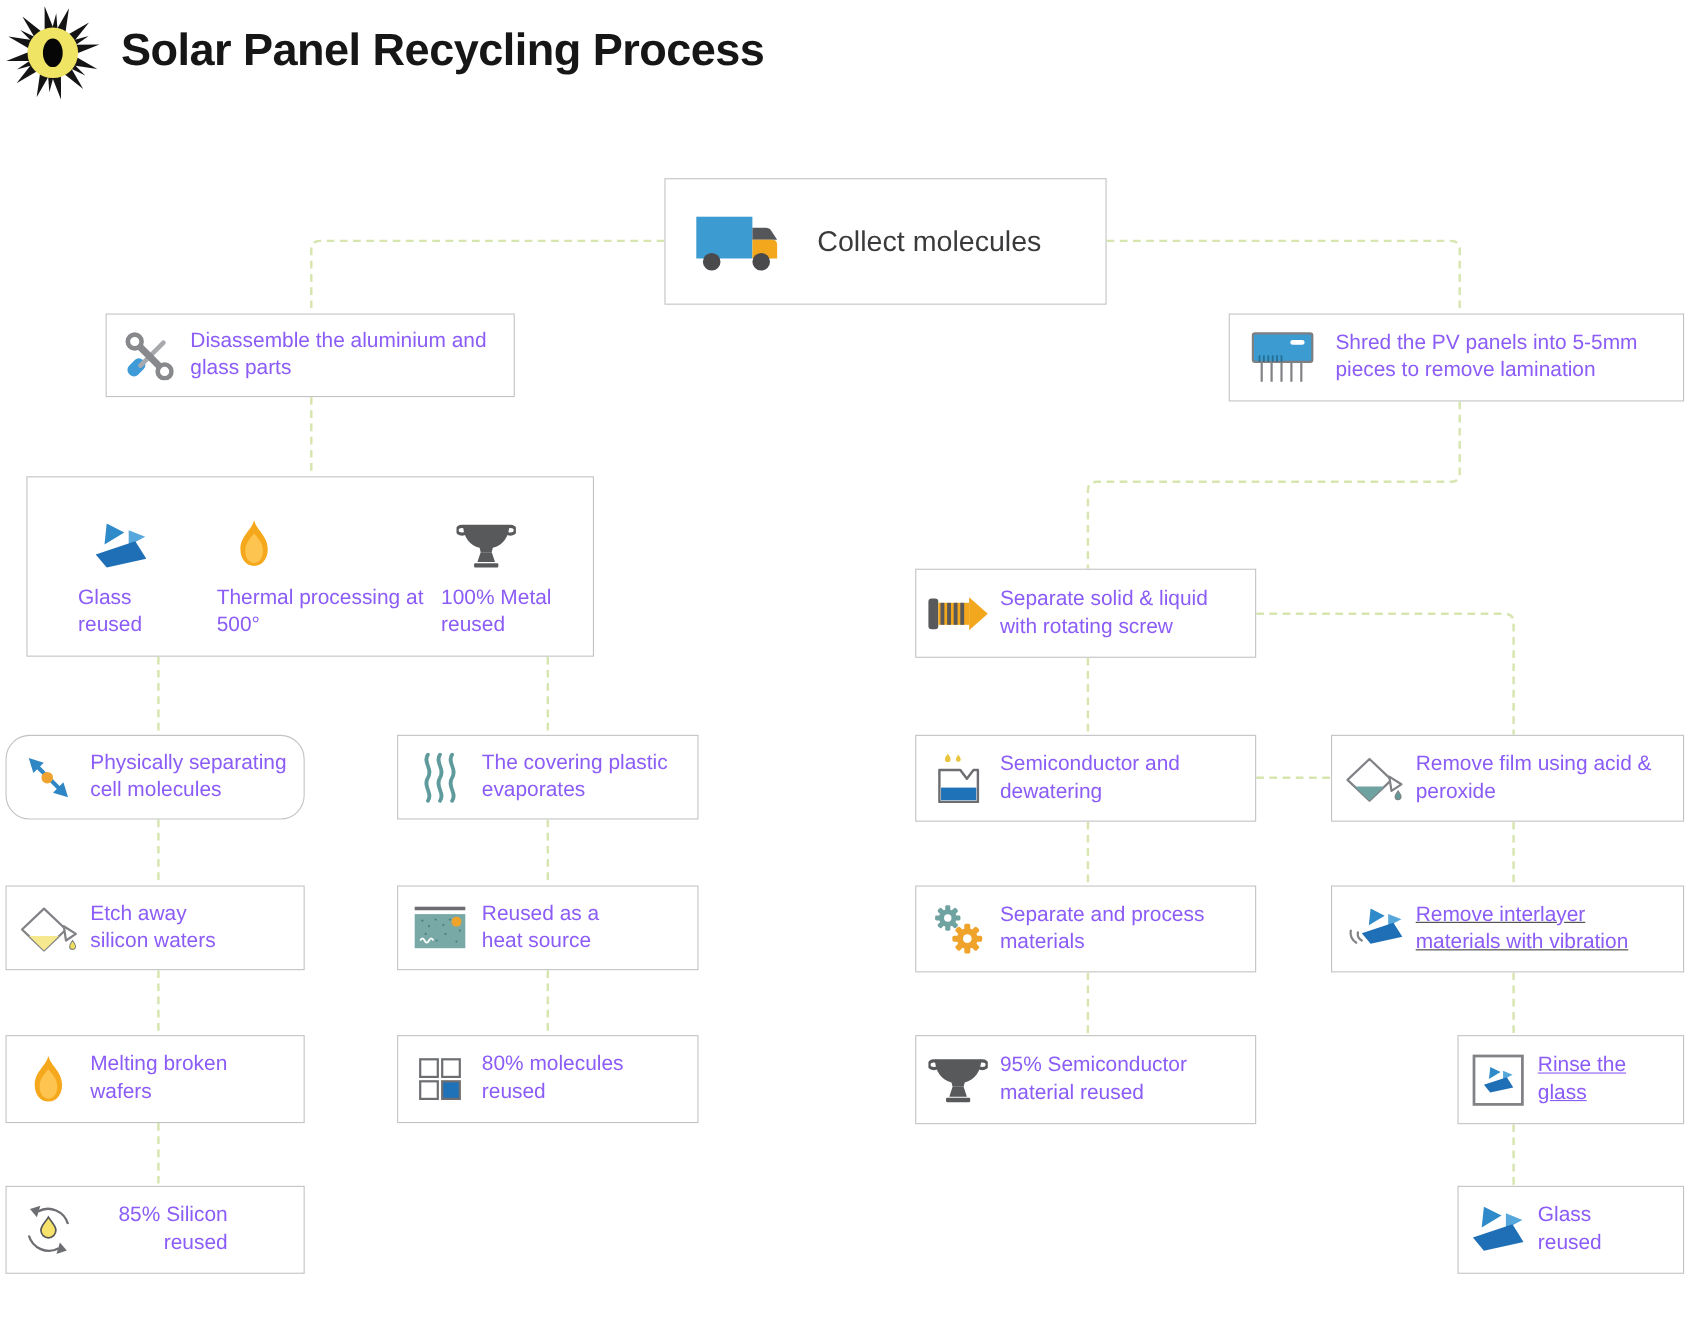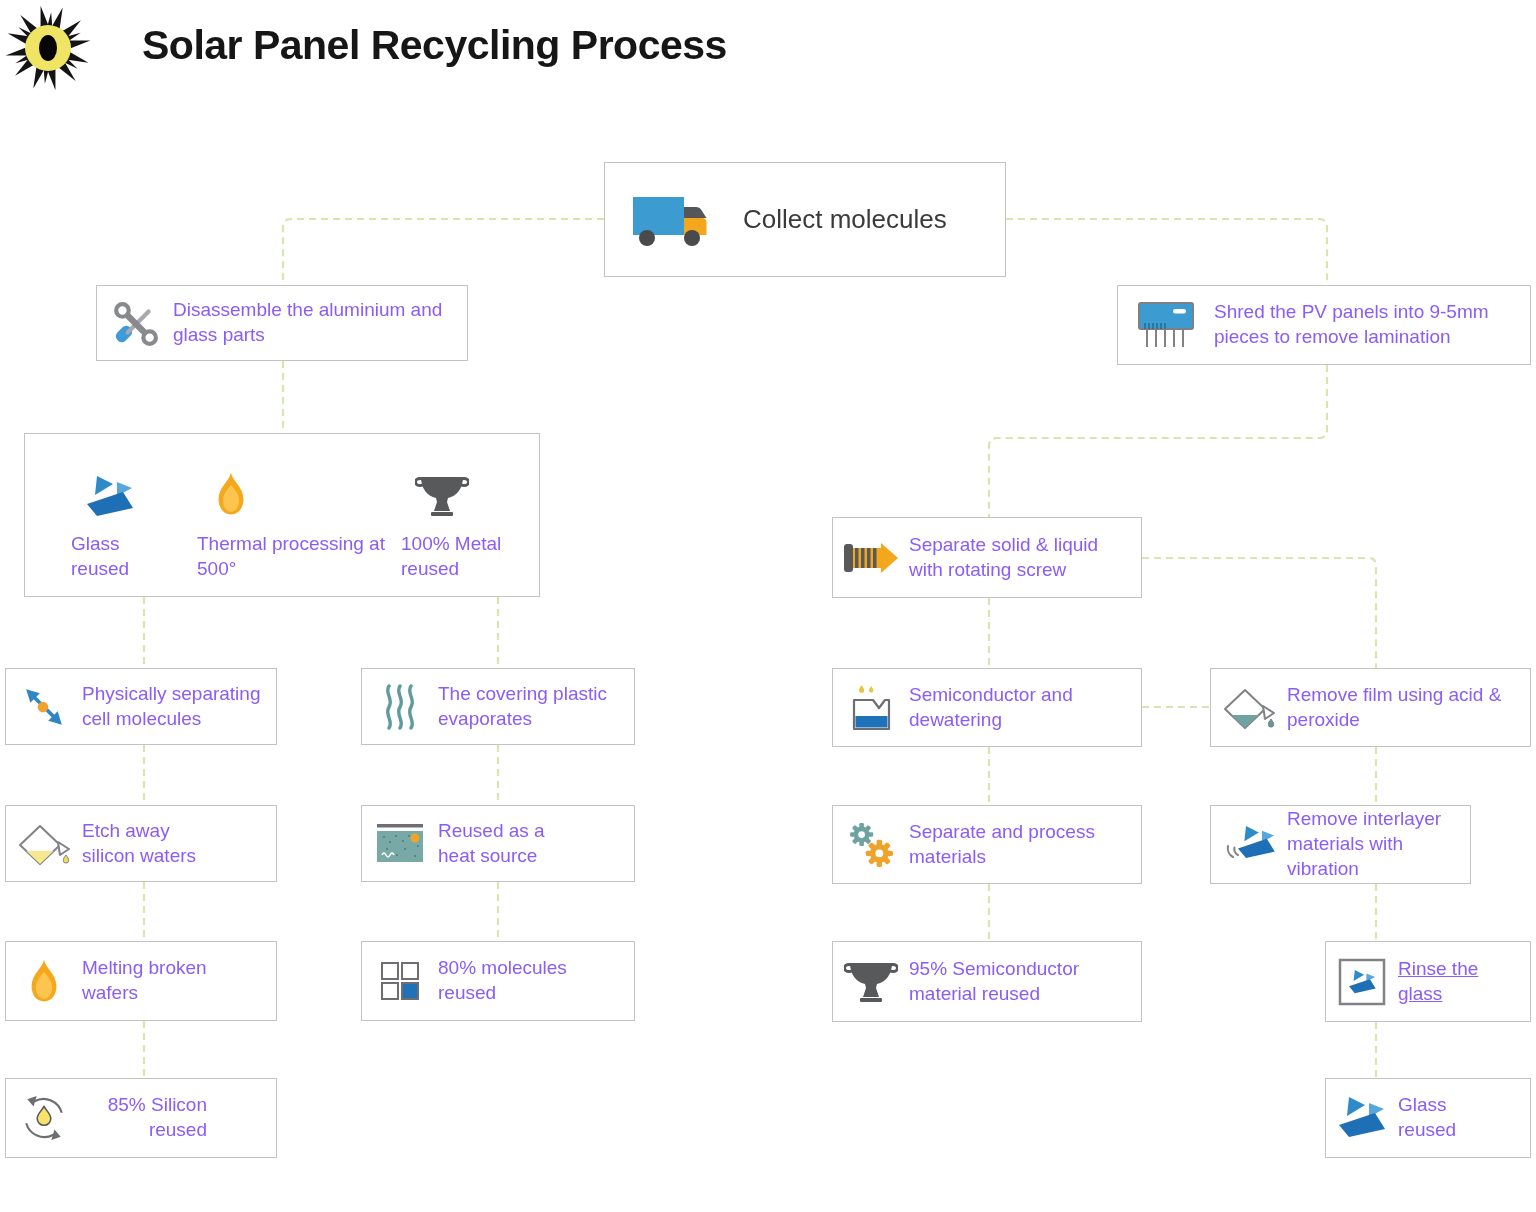--- a/index.html
+++ b/index.html
@@ -3,21 +3,21 @@
 <meta charset="utf-8">
 <style>
   html,body{margin:0;padding:0;background:#ffffff;}
   body{font-family:"Liberation Sans","DejaVu Sans",sans-serif;color:#414042;}
   #canvas{position:relative;width:1536px;height:1212px;background:#fff;overflow:hidden;}
 
   #edges{position:absolute;left:0;top:0;pointer-events:none;}
   #edges path{fill:none;stroke:#d7e5ae;stroke-width:2.2;stroke-dasharray:7 5;}
 
   .header-title{position:absolute;left:110px;top:22px;font-size:41px;font-weight:700;
-    color:#161617;letter-spacing:-0.5px;margin-left:32px;}
+    color:#161617;letter-spacing:-0.5px;}
   .sun{position:absolute;left:4px;top:4px;}
 
   .node{position:absolute;background:#fff;border:1px solid #c3c3c3;box-sizing:border-box;
     display:flex;align-items:center;}
   .node .icon{flex:0 0 auto;display:flex;align-items:center;justify-content:center;width:76px;}
   .node .label{font-size:19px;line-height:1.3;color:#8b5cf6;}
 
   
   #n-collect{left:604px;top:162px;width:402px;height:115px;}
   #n-collect .icon{width:138px;}
@@ -28,21 +28,21 @@
   .wide-item{position:absolute;top:22px;}
   .wide-item .wicon{height:62px;display:flex;align-items:flex-end;}
   .wide-item .label{display:block;margin-top:14px;font-size:19px;line-height:1.3;}
   #wi-glass{left:46px;width:110px;}
   #wi-glass .wicon{padding-left:16px;}
   #wi-thermal{left:172px;width:200px;}
   #wi-thermal .wicon{padding-left:18px;}
   #wi-metal{left:376px;width:130px;}
   #wi-metal .wicon{padding-left:14px;}
 
-  #n-physsep{left:5px;top:668px;width:272px;height:77px;}
+  #n-physsep{left:5px;top:668px;width:272px;height:77px;border-radius:22px;}
   #n-physsep .label{width:195px;}
   #n-etch{left:5px;top:805px;width:272px;height:77px;}
   #n-etch .label{width:140px;}
   #n-melting{left:5px;top:941px;width:272px;height:80px;}
   #n-melting .label{width:150px;}
   #n-silicon{left:5px;top:1078px;width:272px;height:80px;text-align:right;}
   #n-silicon .label{width:125px;}
 
   #n-evaporate{left:361px;top:668px;width:274px;height:77px;}
   #n-evaporate .label{width:170px;}
@@ -55,21 +55,21 @@
   #n-shred .icon{width:96px;}
   #n-shred .label{width:300px;}
   #n-screw{left:832px;top:517px;width:310px;height:81px;}
   #n-screw .label{width:220px;}
   #n-precipitation{left:832px;top:668px;width:310px;height:79px;}
   #n-precipitation .label{width:170px;}
   #n-removefilm{left:1210px;top:668px;width:321px;height:79px;}
   #n-removefilm .label{width:215px;}
   #n-process{left:832px;top:805px;width:310px;height:79px;}
   #n-process .label{width:200px;}
-  #n-vibration{left:1210px;top:805px;width:261px;height:79px;}
+  #n-vibration{left:1210px;top:805px;width:321px;height:79px;text-decoration:underline;}
   #n-vibration .label{width:225px;}
   #n-semiconductor{left:832px;top:941px;width:310px;height:81px;}
   #n-semiconductor .label{width:190px;}
   #n-rinse{left:1325px;top:941px;width:206px;height:81px;}
   #n-rinse .icon{width:72px;}
   #n-rinse .label{width:100px;text-decoration:underline;}
   #n-glassreused{left:1325px;top:1078px;width:206px;height:80px;}
   #n-glassreused .icon{width:72px;}
   #n-glassreused .label{width:80px;}
 </style>
@@ -305,21 +305,21 @@
         </g>
         <g stroke="#808285" stroke-width="2">
           <line x1="10" y1="28" x2="10" y2="46"></line>
             <line x1="19" y1="28" x2="19" y2="46"></line>
           <line x1="28" y1="28" x2="28" y2="46"></line>
             <line x1="37" y1="28" x2="37" y2="46"></line>
           <line x1="46" y1="28" x2="46" y2="46"></line>
         </g>
       </svg>
     </span>
-    <span class="label">Shred the PV panels into  9-5mm pieces to remove lamination</span>
+    <span class="label">Shred the PV panels into  5-5mm pieces to remove lamination</span>
   </div>
 
   <div class="node" id="n-screw">
     <span class="icon">
       <svg width="58" height="36" viewBox="0 0 58 36">
         <rect x="2" y="4" width="9" height="28" rx="3" fill="#58595b"></rect>
         <rect x="11" y="8" width="28" height="20" fill="#f2a71d"></rect>
         <g fill="#58595b">
           <rect x="13" y="8" width="3.5" height="20"></rect>
             <rect x="19" y="8" width="3.5" height="20"></rect>

